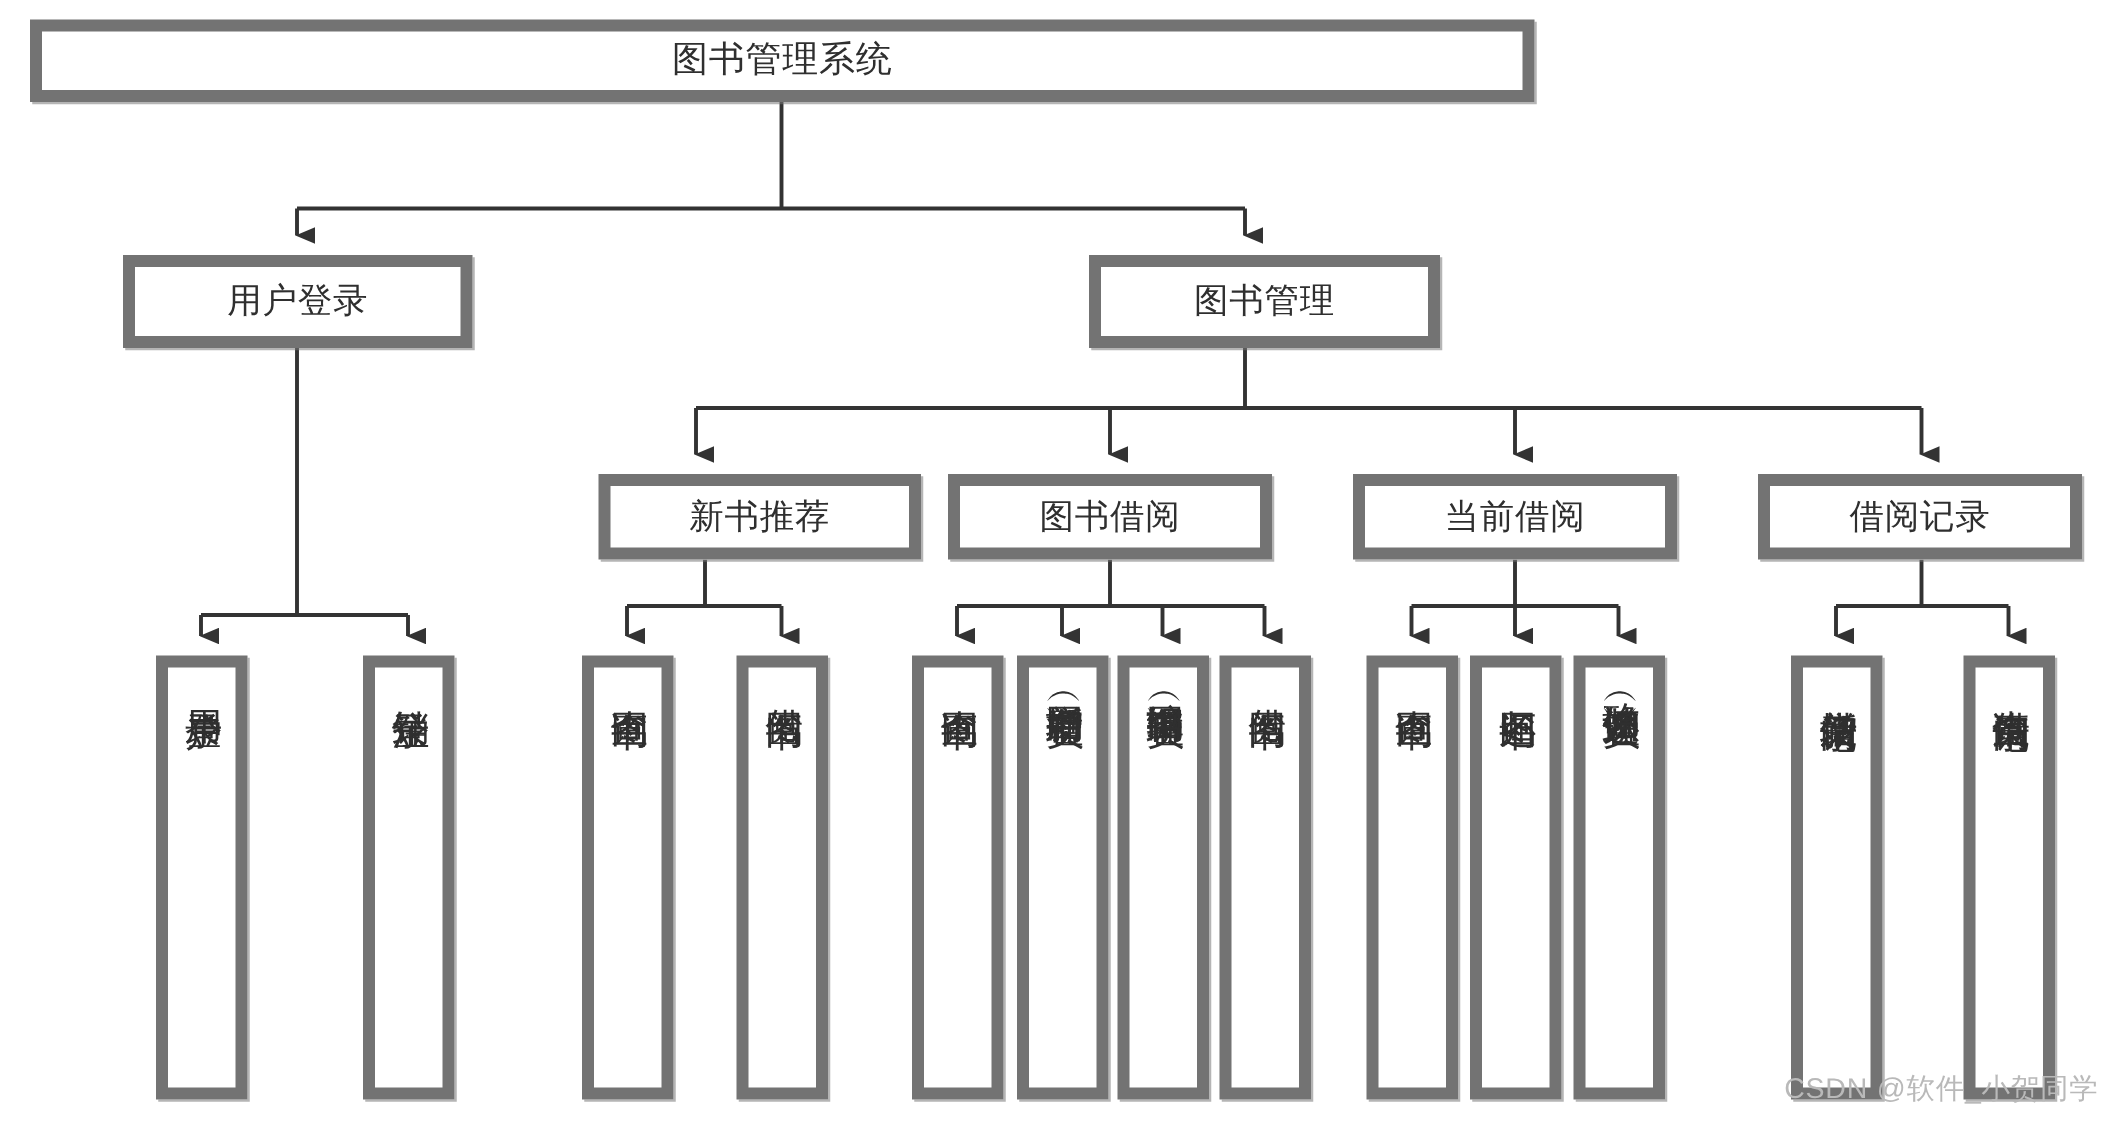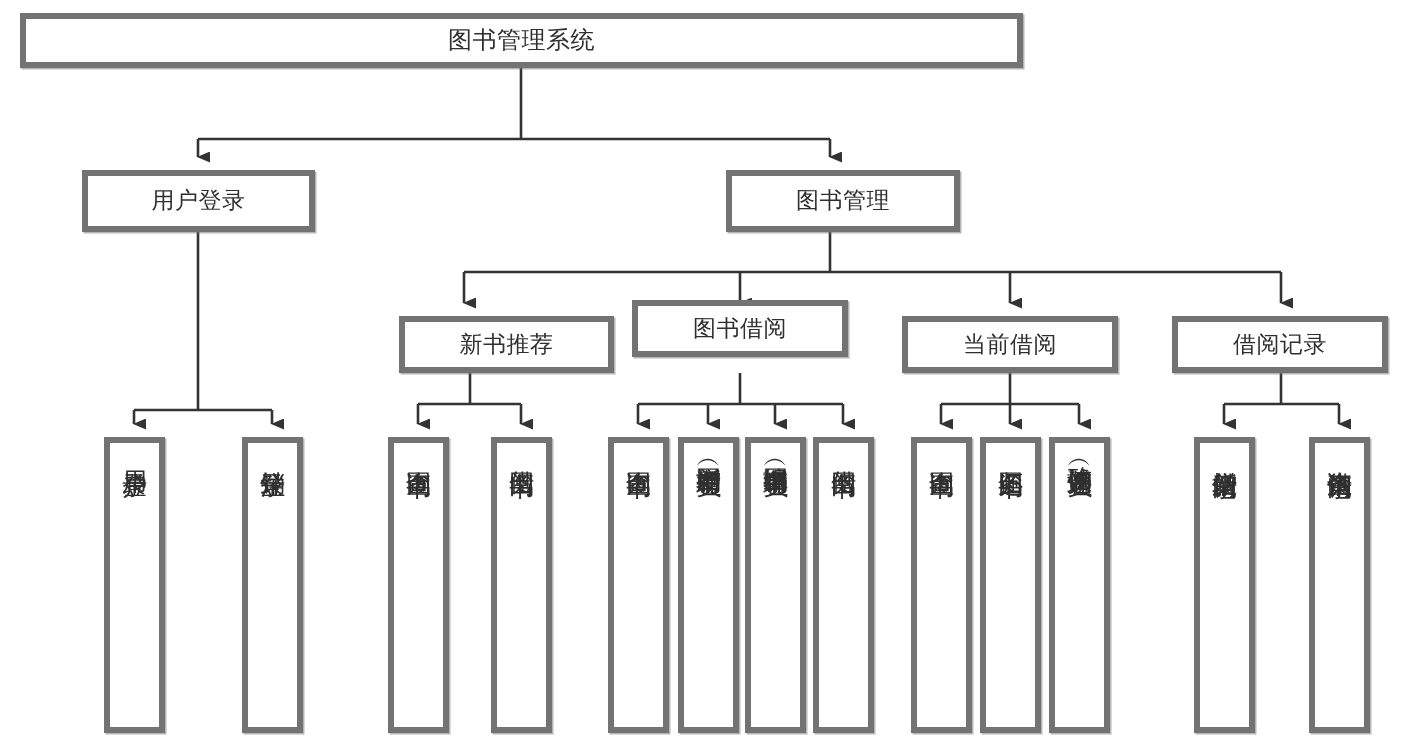--- a/index.html
+++ b/index.html
@@ -23,21 +23,21 @@
     left: 0;
     top: 0;
     width: 1405px;
     height: 747px;
     display: block;
   }
   .node-box {
     position: absolute;
     box-sizing: border-box;
     background: #ffffff;
-    border: 6px solid #737373;
+    border: 8px solid #737373;
     box-shadow: 1.5px 1.5px 0 0 rgba(120,120,120,0.55);
     display: flex;
     align-items: center;
     justify-content: center;
     overflow: hidden;
   }
   .node-label {
     color: #2f2f2f;
     text-align: center;
     line-height: 1.18;
@@ -132,21 +132,21 @@
   <div class="node-box node-horizontal" style="left:82px; top:170px; width:233px; height:62px;">
     <span class="node-label">用户登录</span>
   </div>
   <div class="node-box node-horizontal" style="left:726px; top:170px; width:234px; height:62px;">
     <span class="node-label">图书管理</span>
   </div>
 
   <div class="node-box node-horizontal" style="left:363px; top:316px; width:215px; height:57px;margin-left:36px;">
     <span class="node-label">新书推荐</span>
   </div>
-  <div class="node-box node-horizontal" style="left:632px; top:300px; width:216px; height:57px;">
+  <div class="node-box node-horizontal" style="left:632px; top:316px; width:216px; height:57px;">
     <span class="node-label">图书借阅</span>
   </div>
   <div class="node-box node-horizontal" style="left:1172px; top:316px; width:216px; height:57px;">
     <span class="node-label">借阅记录</span>
   </div>
   <div class="node-box node-horizontal" style="left:902px; top:316px; width:216px; height:57px;">
     <span class="node-label">当前借阅</span>
   </div>
 
   <div class="node-box node-vertical" style="left:104px; top:437px; width:61px; height:296px;">
@@ -186,14 +186,15 @@
     <span class="node-label">确认归还（管理员）</span>
   </div>
 
   <div class="node-box node-vertical" style="left:1194px; top:437px; width:61px; height:296px;">
     <span class="node-label">新增借阅记录</span>
   </div>
   <div class="node-box node-vertical" style="left:1309px; top:437px; width:61px; height:296px;">
     <span class="node-label">查询借阅记录</span>
   </div>
 
+  <div class="watermark" style="right:6px; bottom:8px;">CSDN @软件_小贺同学</div>
 
 </div>
 
 </body></html>

